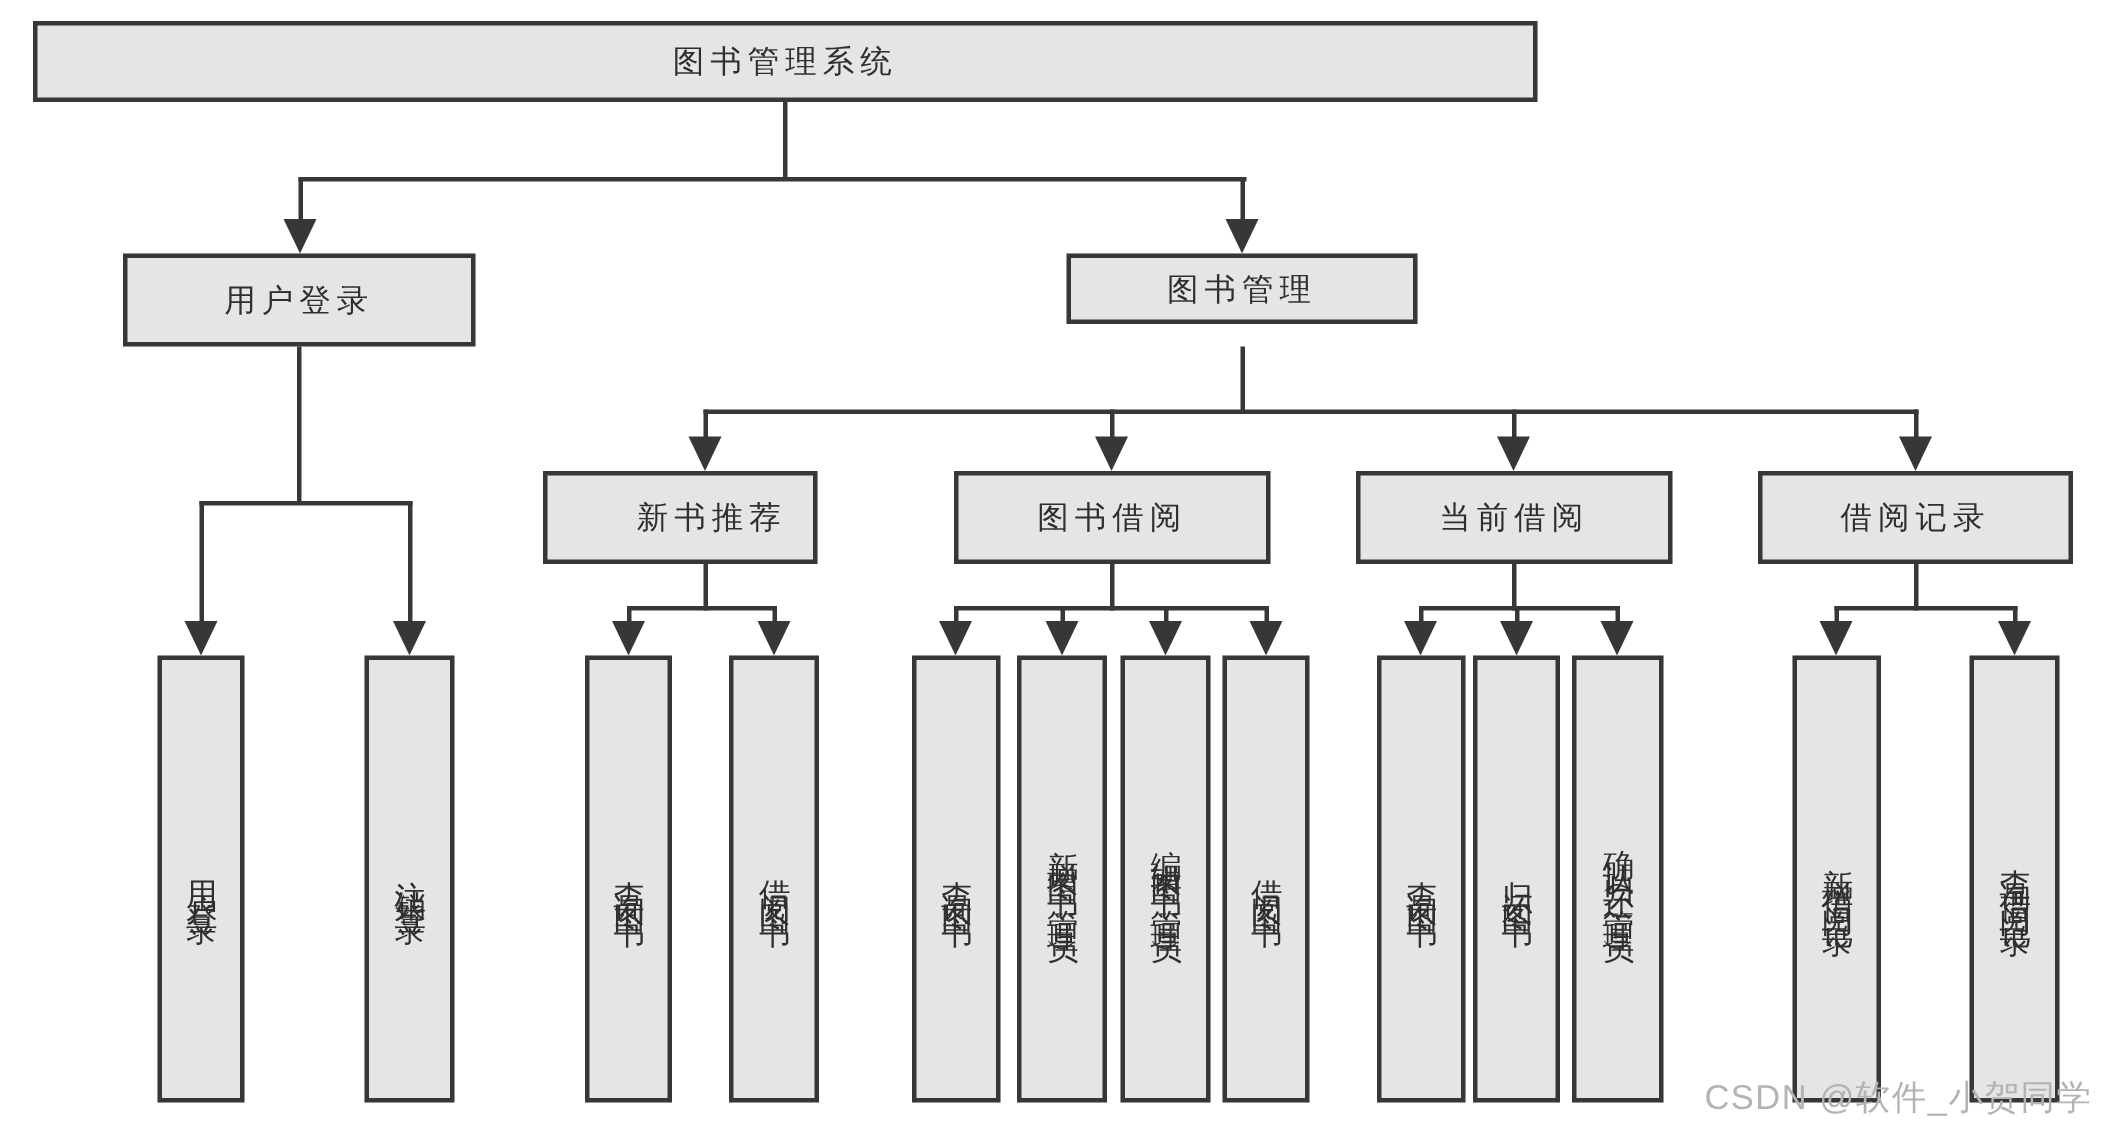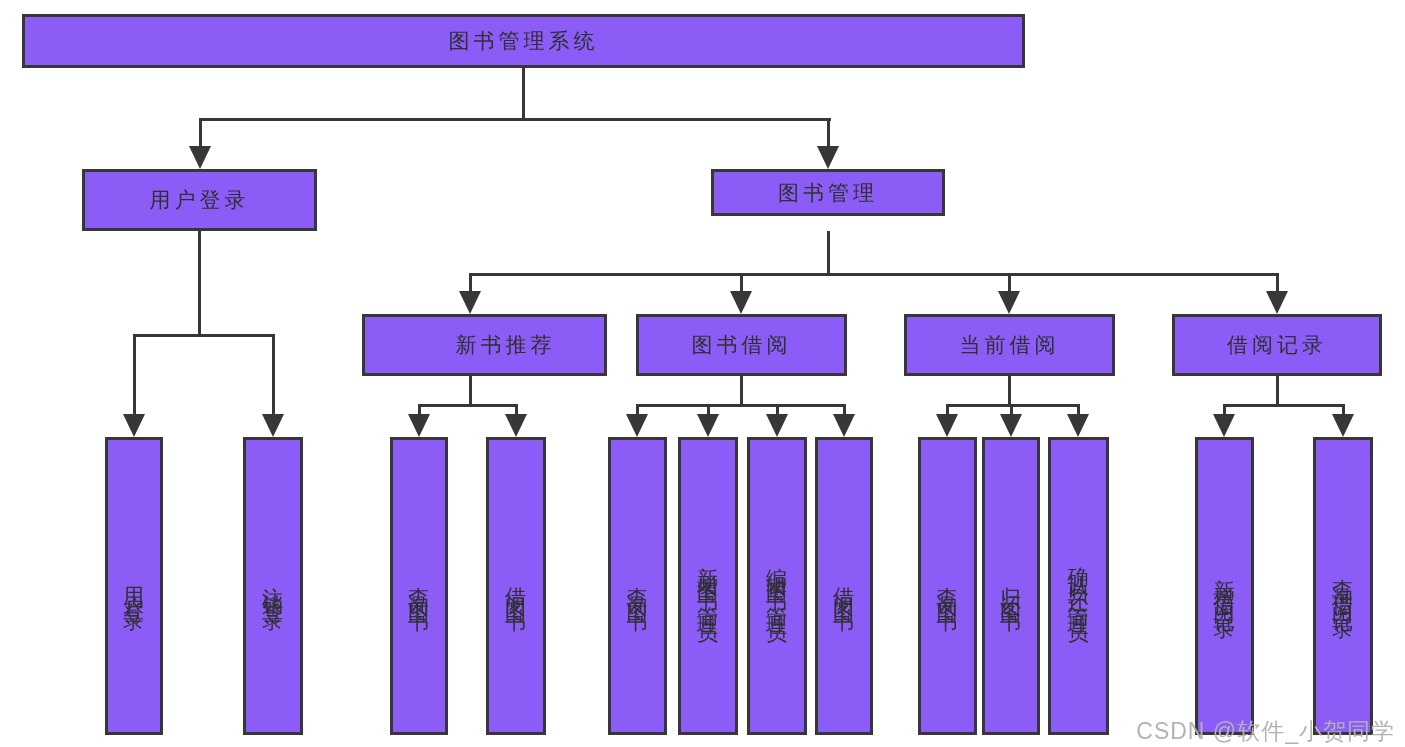--- a/index.html
+++ b/index.html
@@ -8,21 +8,21 @@
     width: 1405px;
     height: 747px;
     background: #ffffff;
     font-family: "Liberation Sans", "DejaVu Sans", sans-serif;
     overflow: hidden;
   }
   .node {
     position: absolute;
     box-sizing: border-box;
     border: 3px solid #373737;
-    background: #8b5cf6;
+    background: #e5e5e5;
     color: #2f2f2f;
     display: flex;
     align-items: center;
     justify-content: center;
     font-size: 21px;
     letter-spacing: 4px;
     text-align: right;
     white-space: nowrap;
   }
   .vnode {
@@ -83,21 +83,21 @@
   <div class="hline" style="left:469px; top:273px; width:810px;"></div>
   <div class="vline" style="left:469px; top:273px; height:20px;"></div>
   <div class="arrow-down" style="left:459px; top:291px;"></div>
   <div class="vline" style="left:740px; top:273px; height:20px;"></div>
   <div class="arrow-down" style="left:730px; top:291px;"></div>
   <div class="vline" style="left:1008px; top:273px; height:20px;"></div>
   <div class="arrow-down" style="left:998px; top:291px;"></div>
   <div class="vline" style="left:1276px; top:273px; height:20px;"></div>
   <div class="arrow-down" style="left:1266px; top:291px;"></div>
 
-  <div class="node" style="left:362px; top:314px; width:245px; height:62px;padding-left:42px;">新书推荐</div>
+  <div class="node" style="left:362px; top:314px; width:183px; height:62px;padding-left:42px;">新书推荐</div>
   <div class="node" style="left:636px; top:314px; width:211px; height:62px;">图书借阅</div>
   <div class="node" style="left:904px; top:314px; width:211px; height:62px;">当前借阅</div>
   <div class="node" style="left:1172px; top:314px; width:210px; height:62px;">借阅记录</div>
 
   <div class="vline" style="left:469px; top:376px; height:31px;"></div>
   <div class="hline" style="left:418px; top:404px; width:100px;"></div>
   <div class="vline" style="left:418px; top:404px; height:12px;"></div>
   <div class="arrow-down" style="left:408px; top:414px;"></div>
   <div class="vline" style="left:515px; top:404px; height:12px;"></div>
   <div class="arrow-down" style="left:505px; top:414px;"></div>

